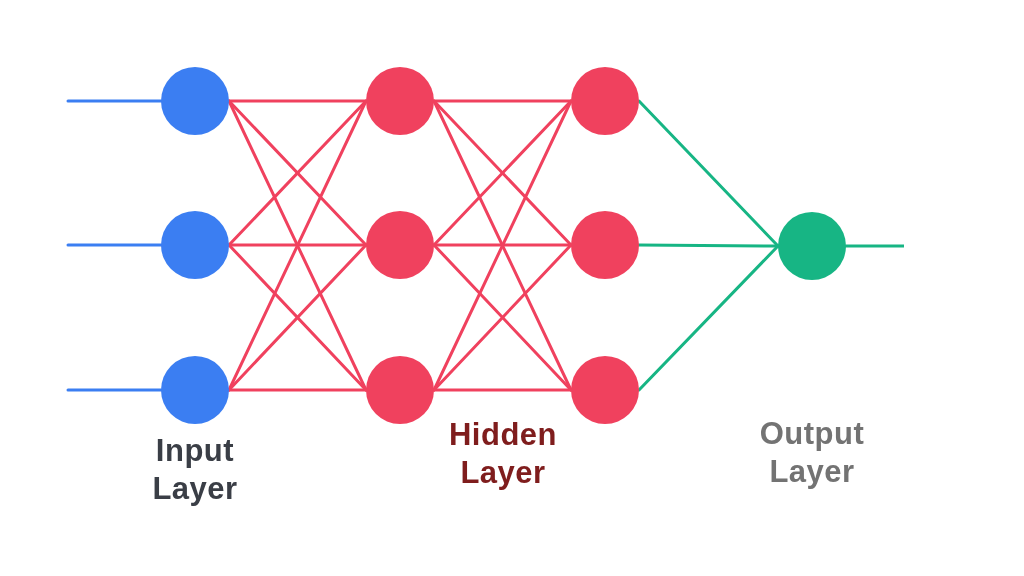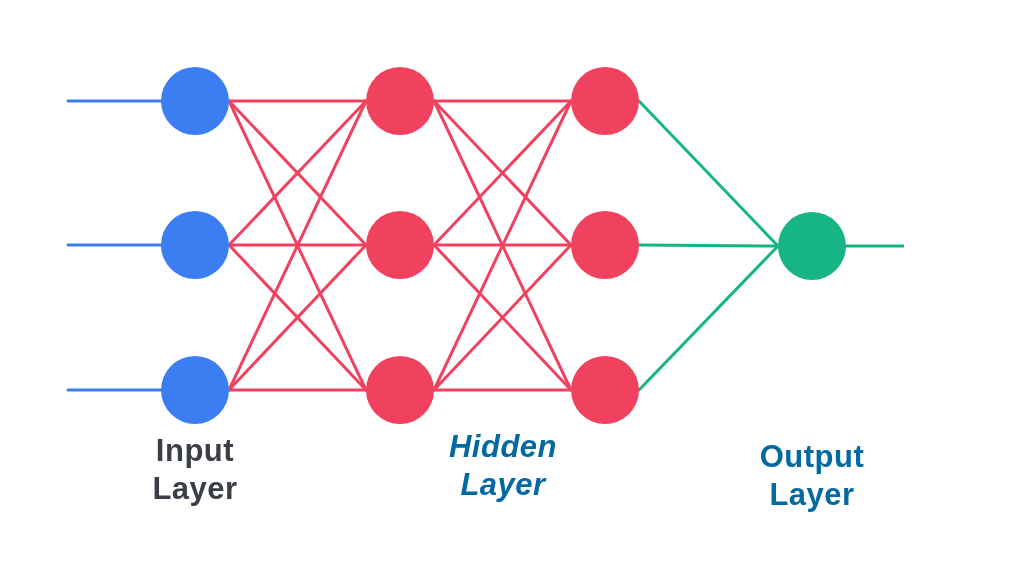--- a/index.html
+++ b/index.html
@@ -74,22 +74,22 @@
       <circle cx="605" cy="245" r="34" fill="#f0415e"></circle>
       <circle cx="605" cy="390" r="34" fill="#f0415e"></circle>
       <circle cx="812" cy="246" r="34" fill="#17b584"></circle>
     </svg>
 
   <div class="layer-label" style="left: 195px; top: 432px; color: rgb(58, 62, 70);">
     <div>Input</div>
     <div>Layer</div>
   </div>
 
-  <div class="layer-label" style="left: 503px; top: 428px; color: #0369a1; font-style: italic;">
+  <div class="layer-label" style="left: 503px; top: 416px; color: #7f1d1d;">
     <div>Hidden</div>
     <div>Layer</div>
   </div>
 
-  <div class="layer-label" style="left: 812px; top: 438px; color: #0369a1;">
+  <div class="layer-label" style="left: 812px; top: 415px; color: #737373;">
     <div>Output</div>
     <div>Layer</div>
   </div>
 </div>
 
 </body></html>

